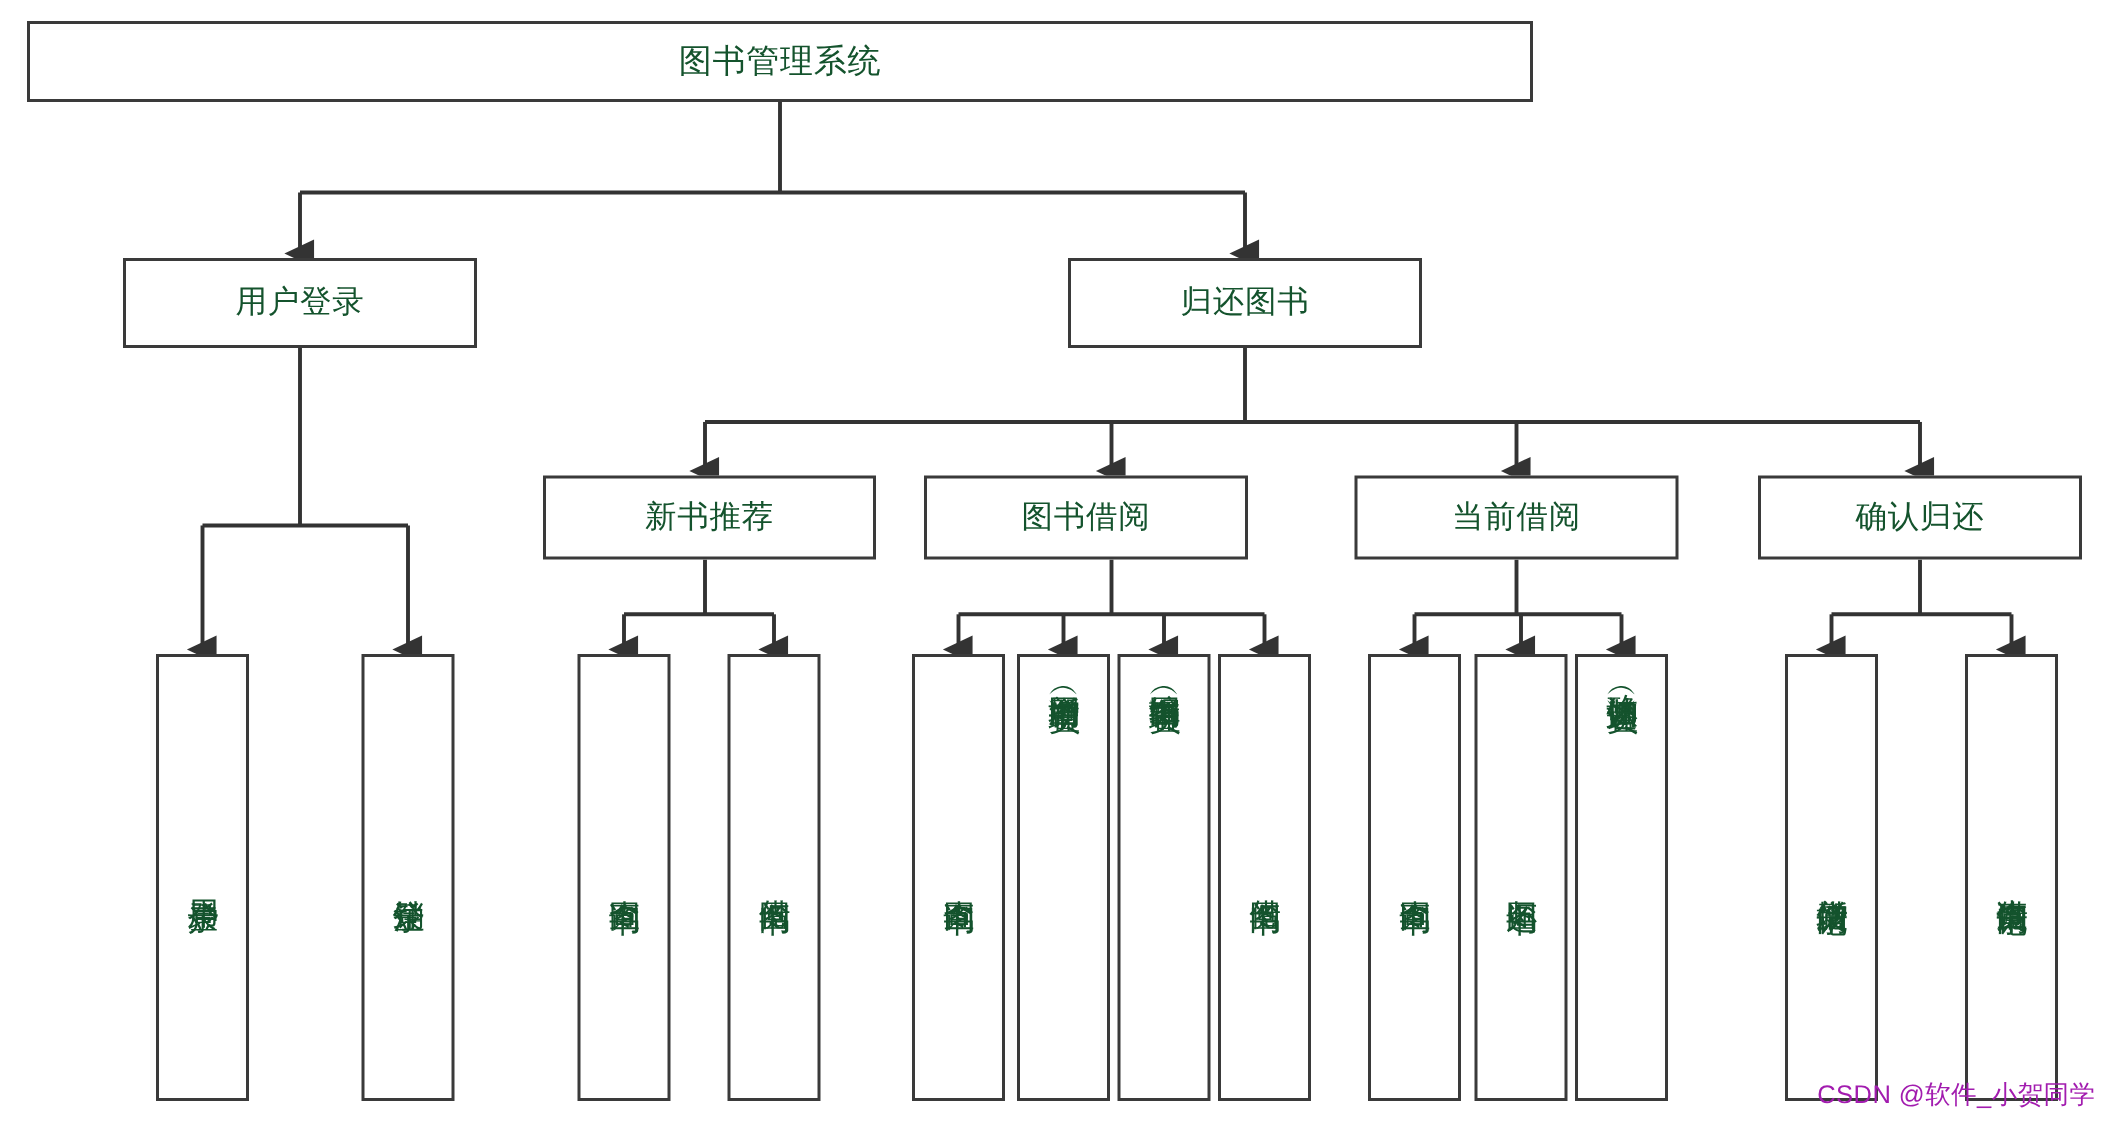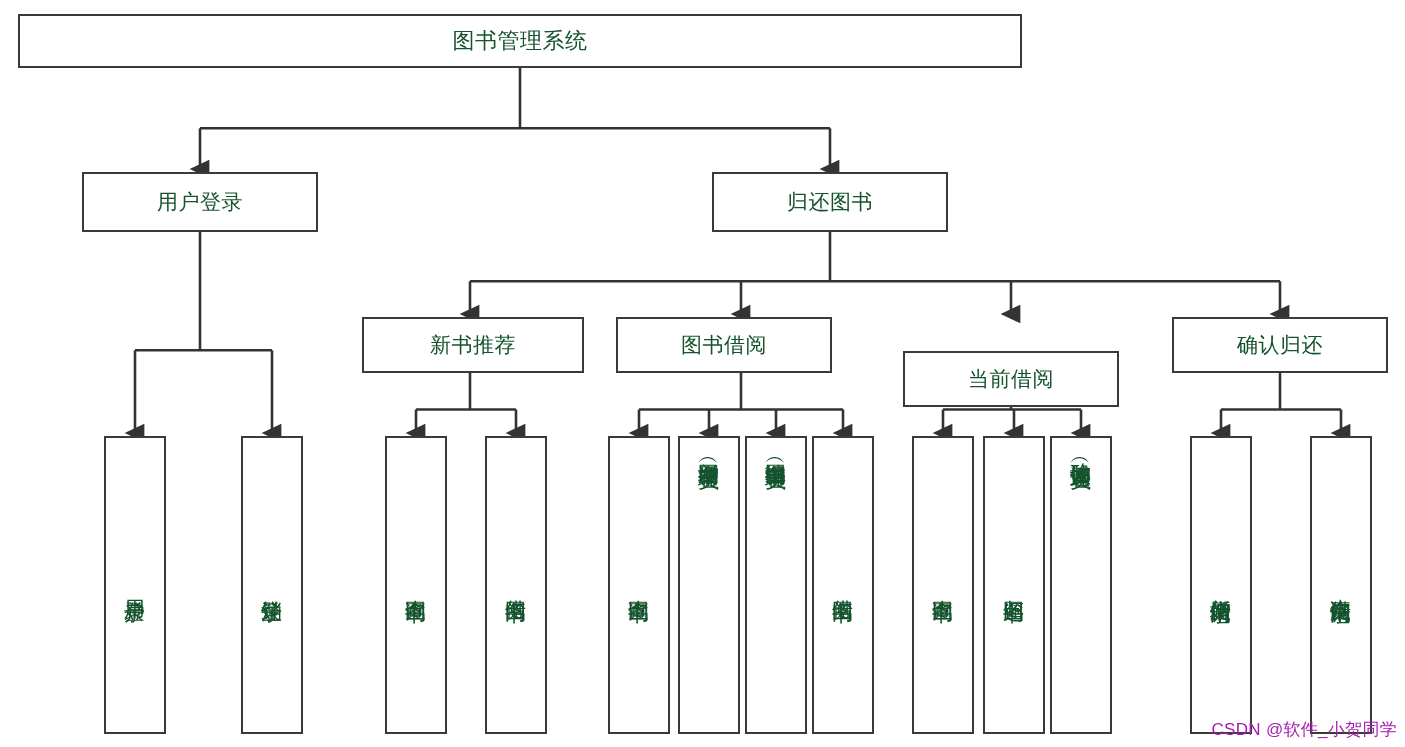--- a/index.html
+++ b/index.html
@@ -135,21 +135,21 @@
       </div>
       <div class="node horizontal" style="left: 712px; top: 172px; width: 236px; height: 60px;">
         <span class="node-label">归还图书</span>
       </div>
       <div class="node horizontal" style="left: 362px; top: 317px; width: 222px; height: 56px;">
         <span class="node-label">新书推荐</span>
       </div>
       <div class="node horizontal" style="left: 616px; top: 317px; width: 216px; height: 56px;">
         <span class="node-label">图书借阅</span>
       </div>
-      <div class="node horizontal" style="left: 903px; top: 317px; width: 216px; height: 56px; margin-top: 34px;">
+      <div class="node horizontal" style="left: 903px; top: 317px; width: 216px; height: 56px;">
         <span class="node-label">当前借阅</span>
       </div>
       <div class="node horizontal" style="left: 1172px; top: 317px; width: 216px; height: 56px;">
         <span class="node-label">确认归还</span>
       </div>
       <div class="node vertical centered" style="left: 104px; top: 436px; width: 62px; height: 298px;">
         <span class="node-label">用户登录</span>
       </div>
       <div class="node vertical centered" style="left: 241px; top: 436px; width: 62px; height: 298px;">
         <span class="node-label">注销登录</span>

